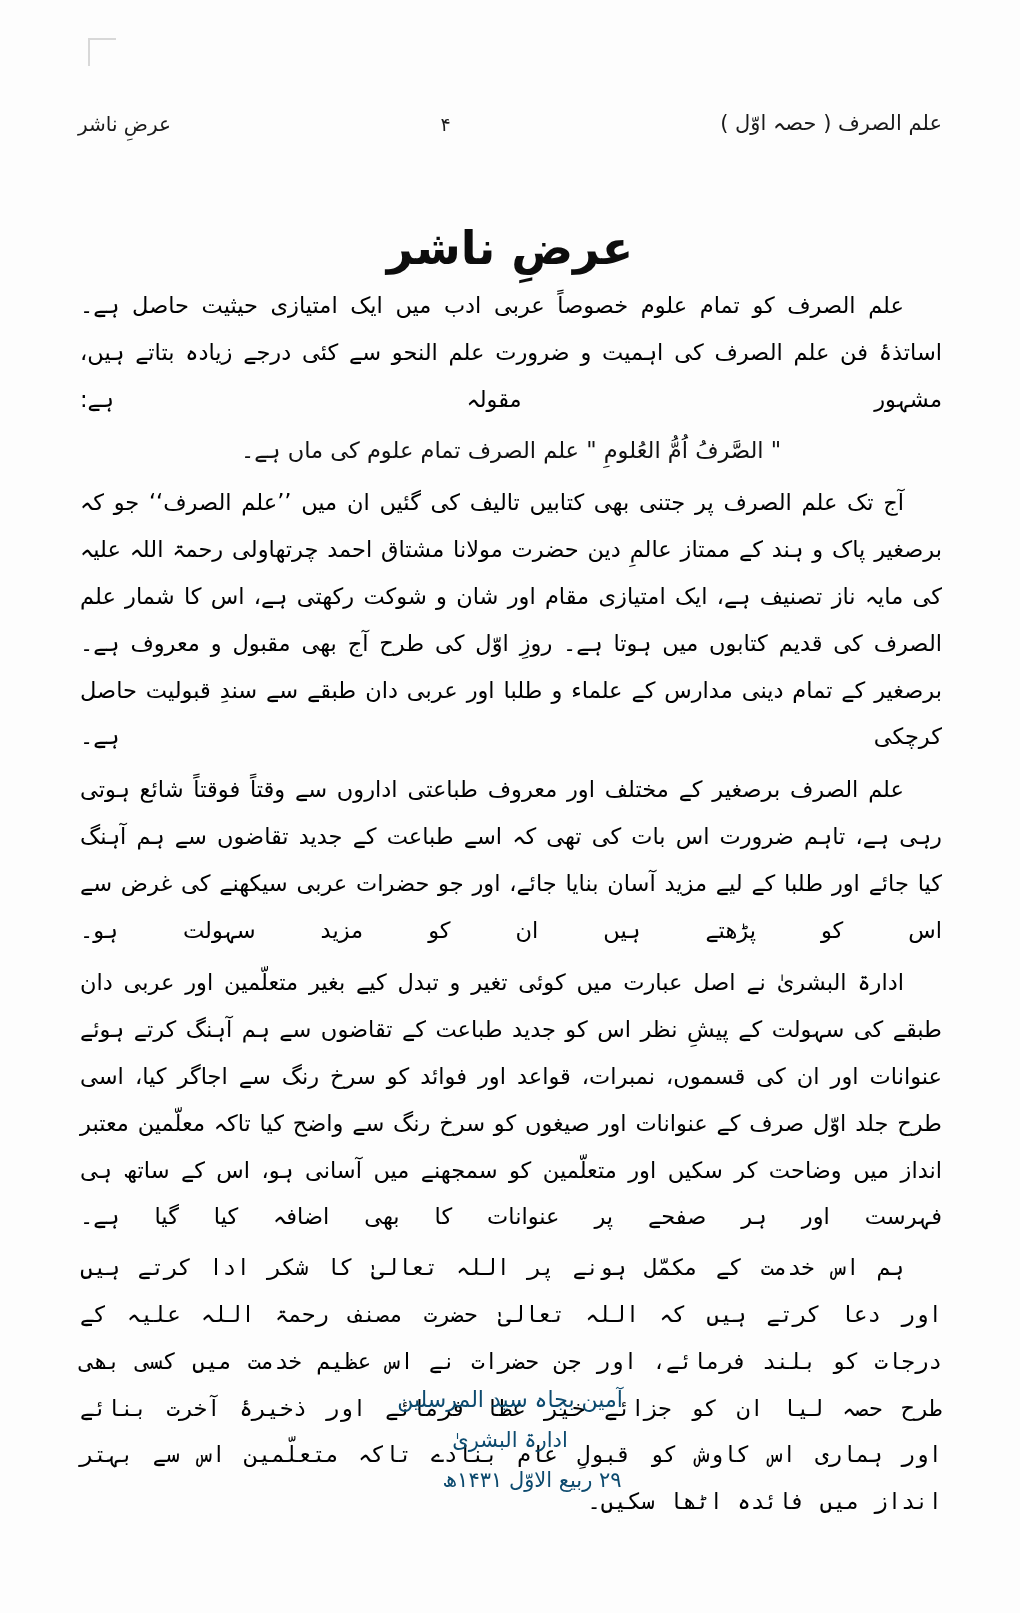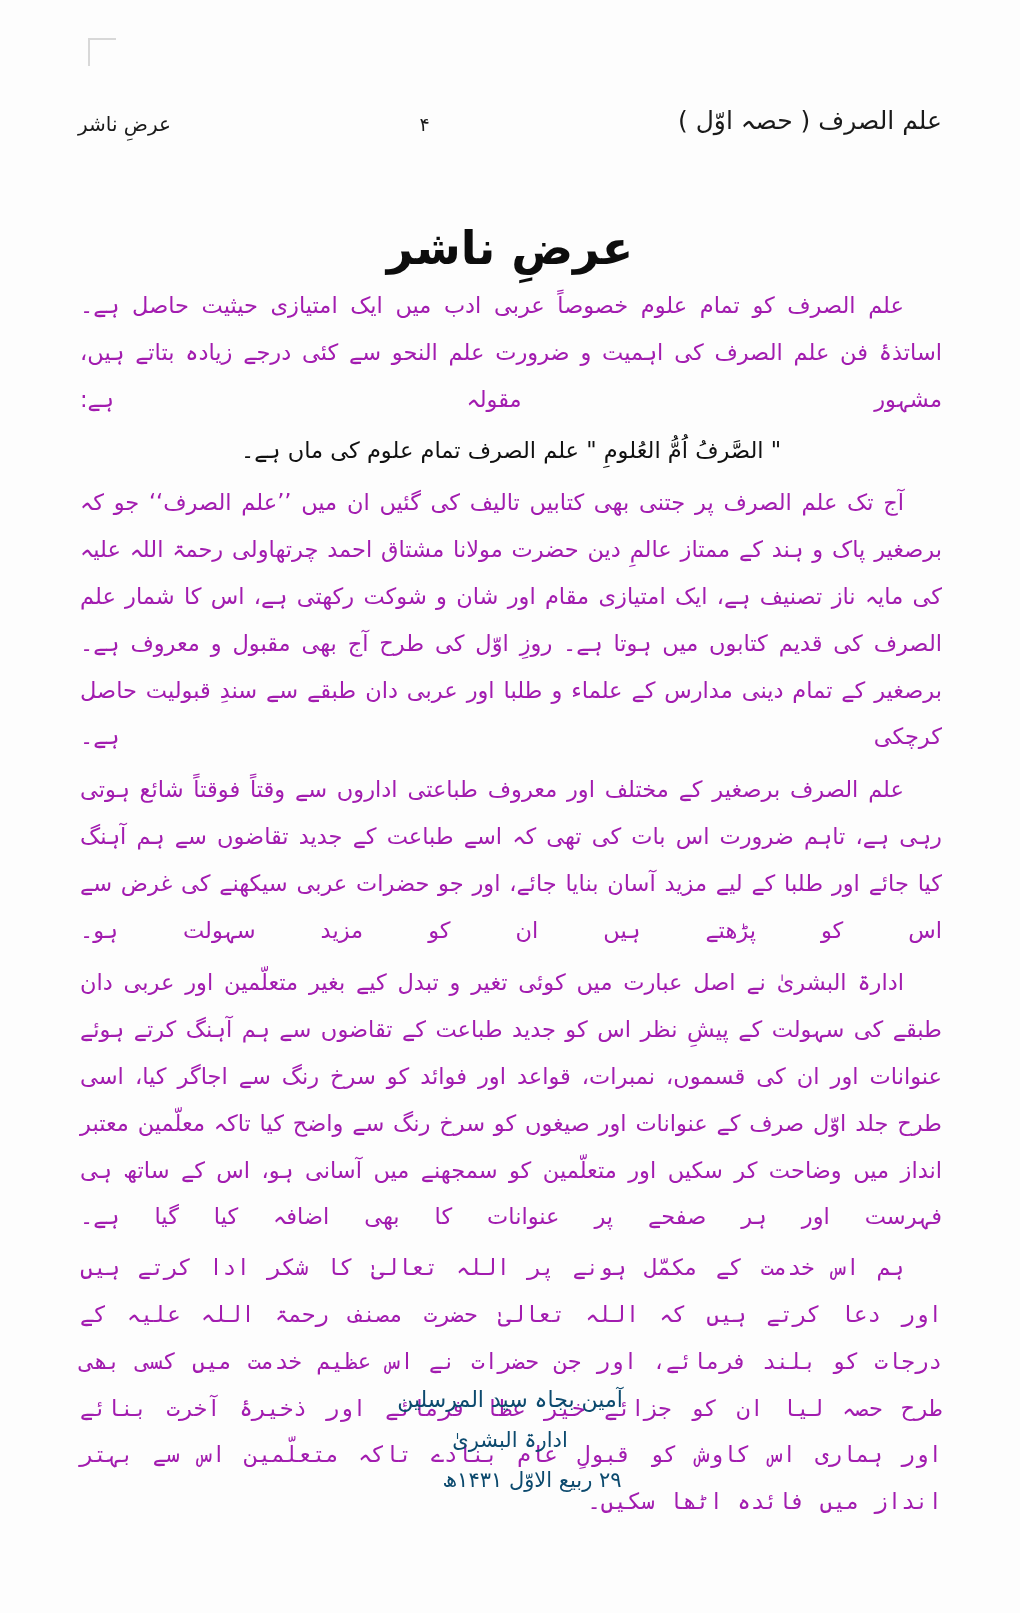--- a/index.html
+++ b/index.html
@@ -48,21 +48,21 @@
   }
   .running-head .rh-right,
   .running-head .rh-left,
   .running-head .rh-center {
     font-size: 20px;
     line-height: 1.2;
     white-space: nowrap;
     font-family: "DejaVu Sans", sans-serif;
     color: #1a1a1a;
   }
-  .running-head .rh-right { font-size: 25px; }
+  .running-head .rh-right { font-size: 21px; }
   .running-head .rh-center { font-size: 19px; letter-spacing: 1px; }
   .running-head .rh-left { font-size: 20px; }
 
   .rule {
     position: absolute;
     top: 146px;
     left: 80px;
     right: 80px;
     border-top: 0px solid transparent;
   }
@@ -90,21 +90,21 @@
     bottom: 150px;
     direction: rtl;
     text-align: justify;
     text-align-last: justify;
   }
   .para {
     font-size: 22.5px;
     line-height: 2.08;
     margin: 0 0 6px 0;
     text-indent: 38px;
-    color: #a21caf;
+    color: #000000;
     word-spacing: 1px;
   }
   .centered-quote {
     font-size: 22.5px;
     line-height: 2.0;
     margin: 4px 0 6px 0;
     text-align: center;
     text-align-last: center;
     text-indent: 0;
   }

